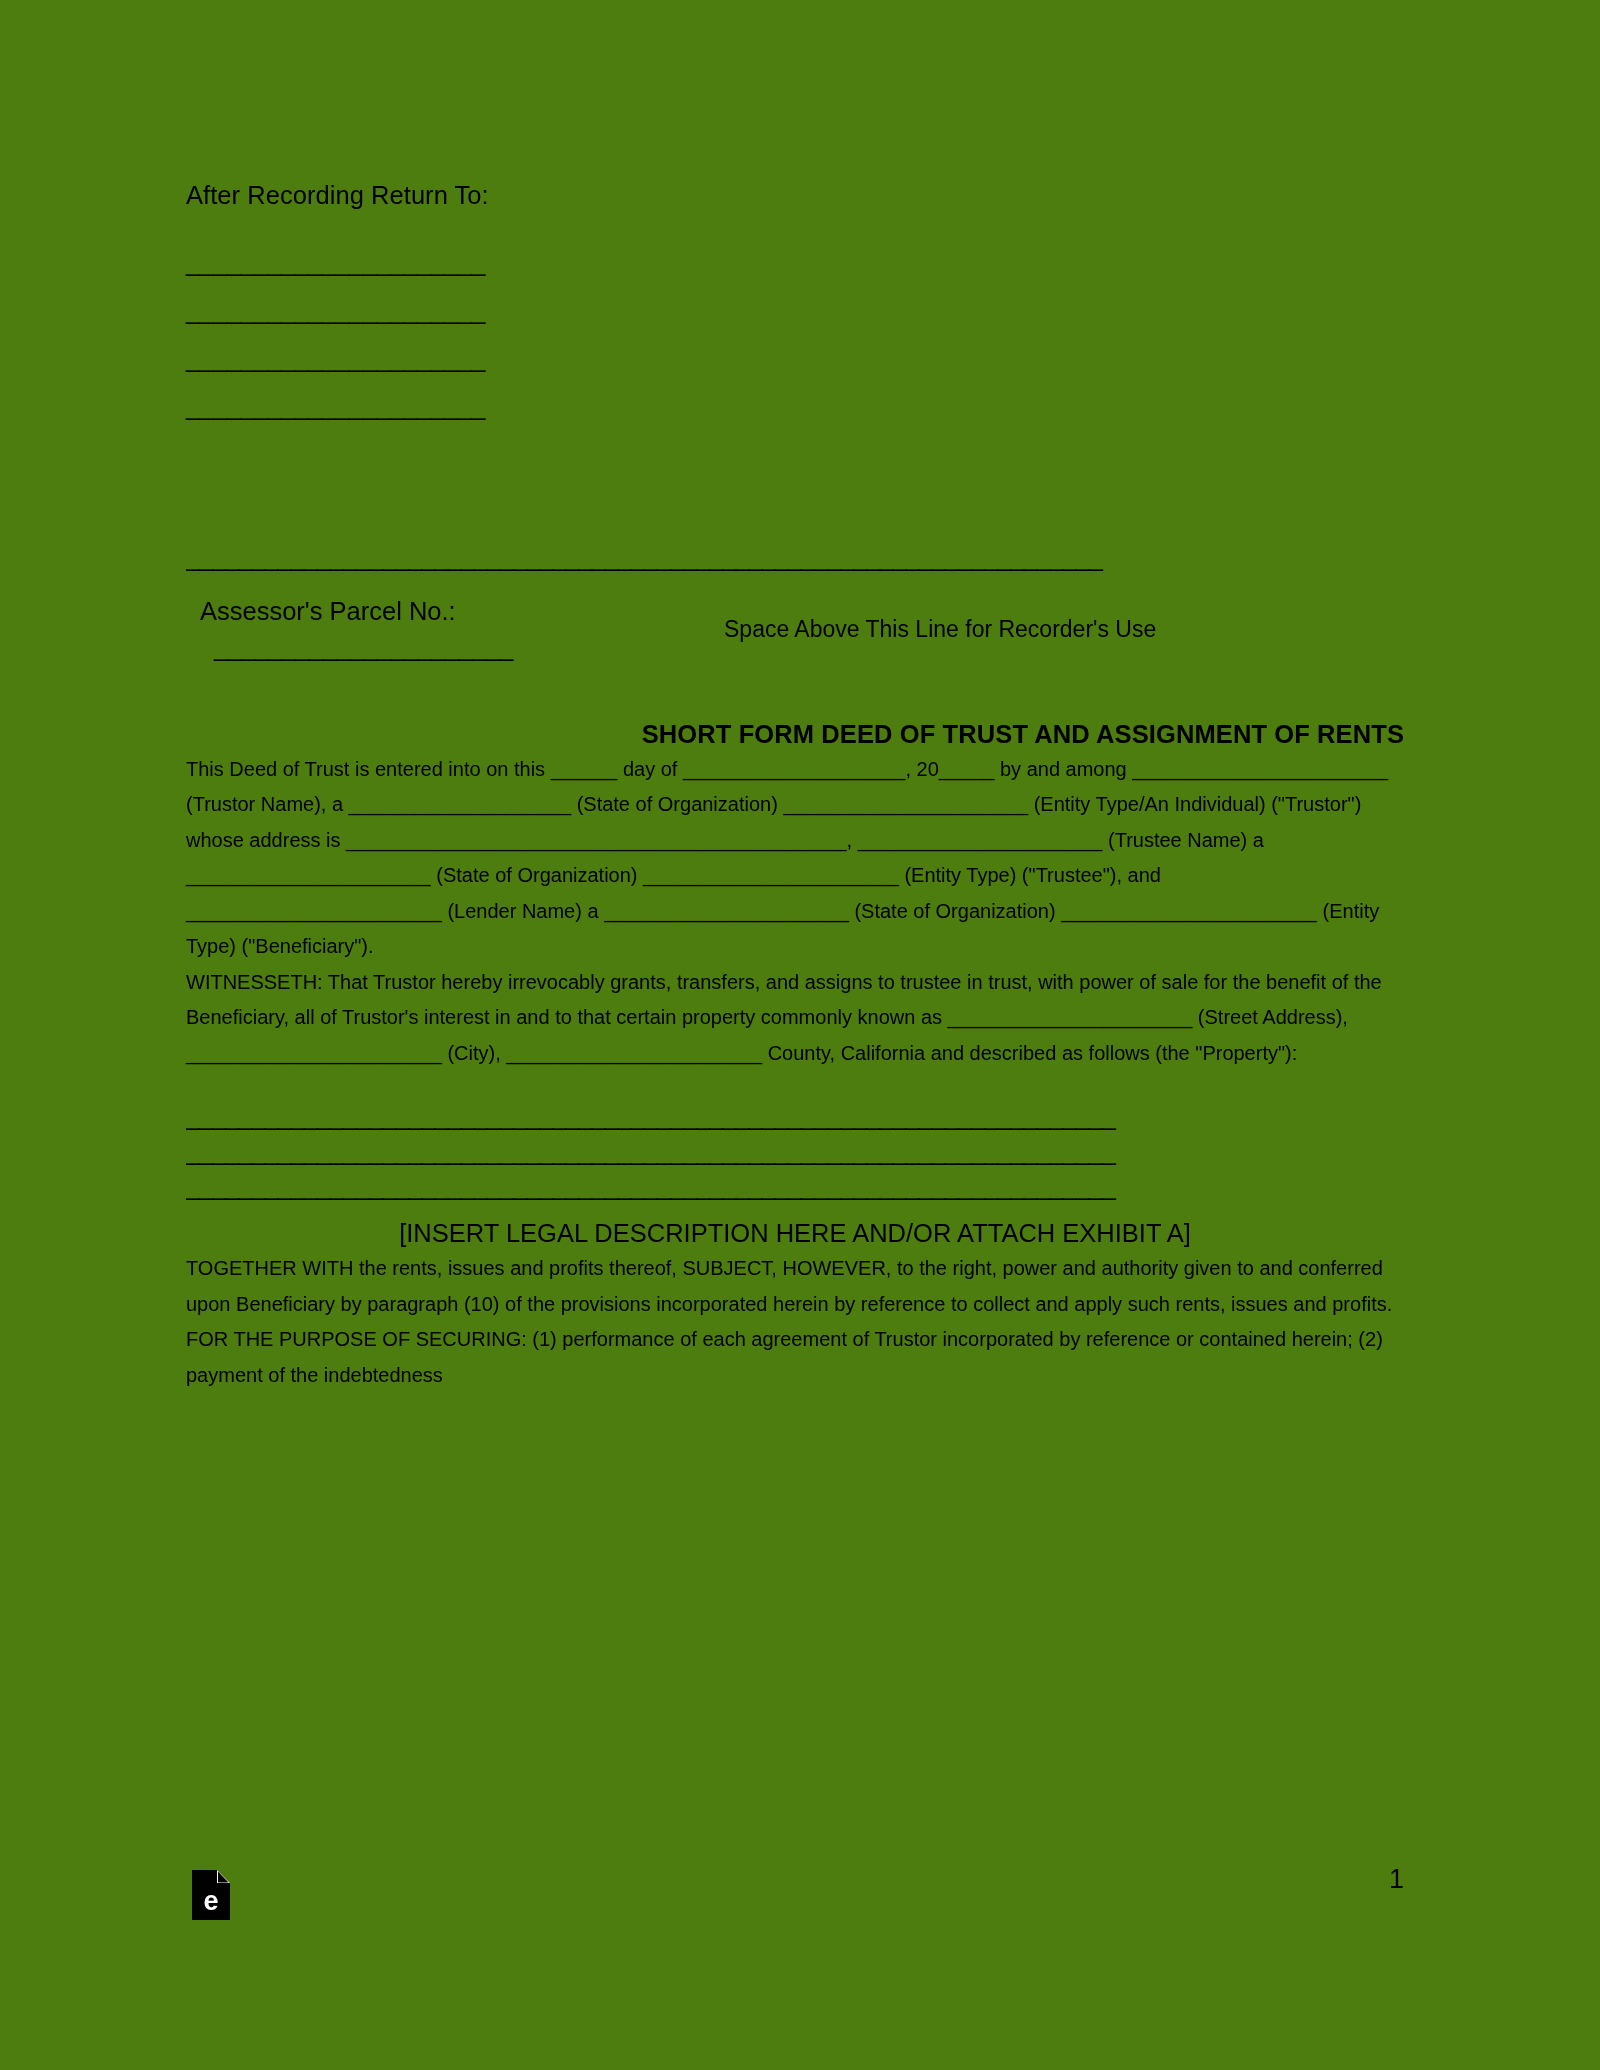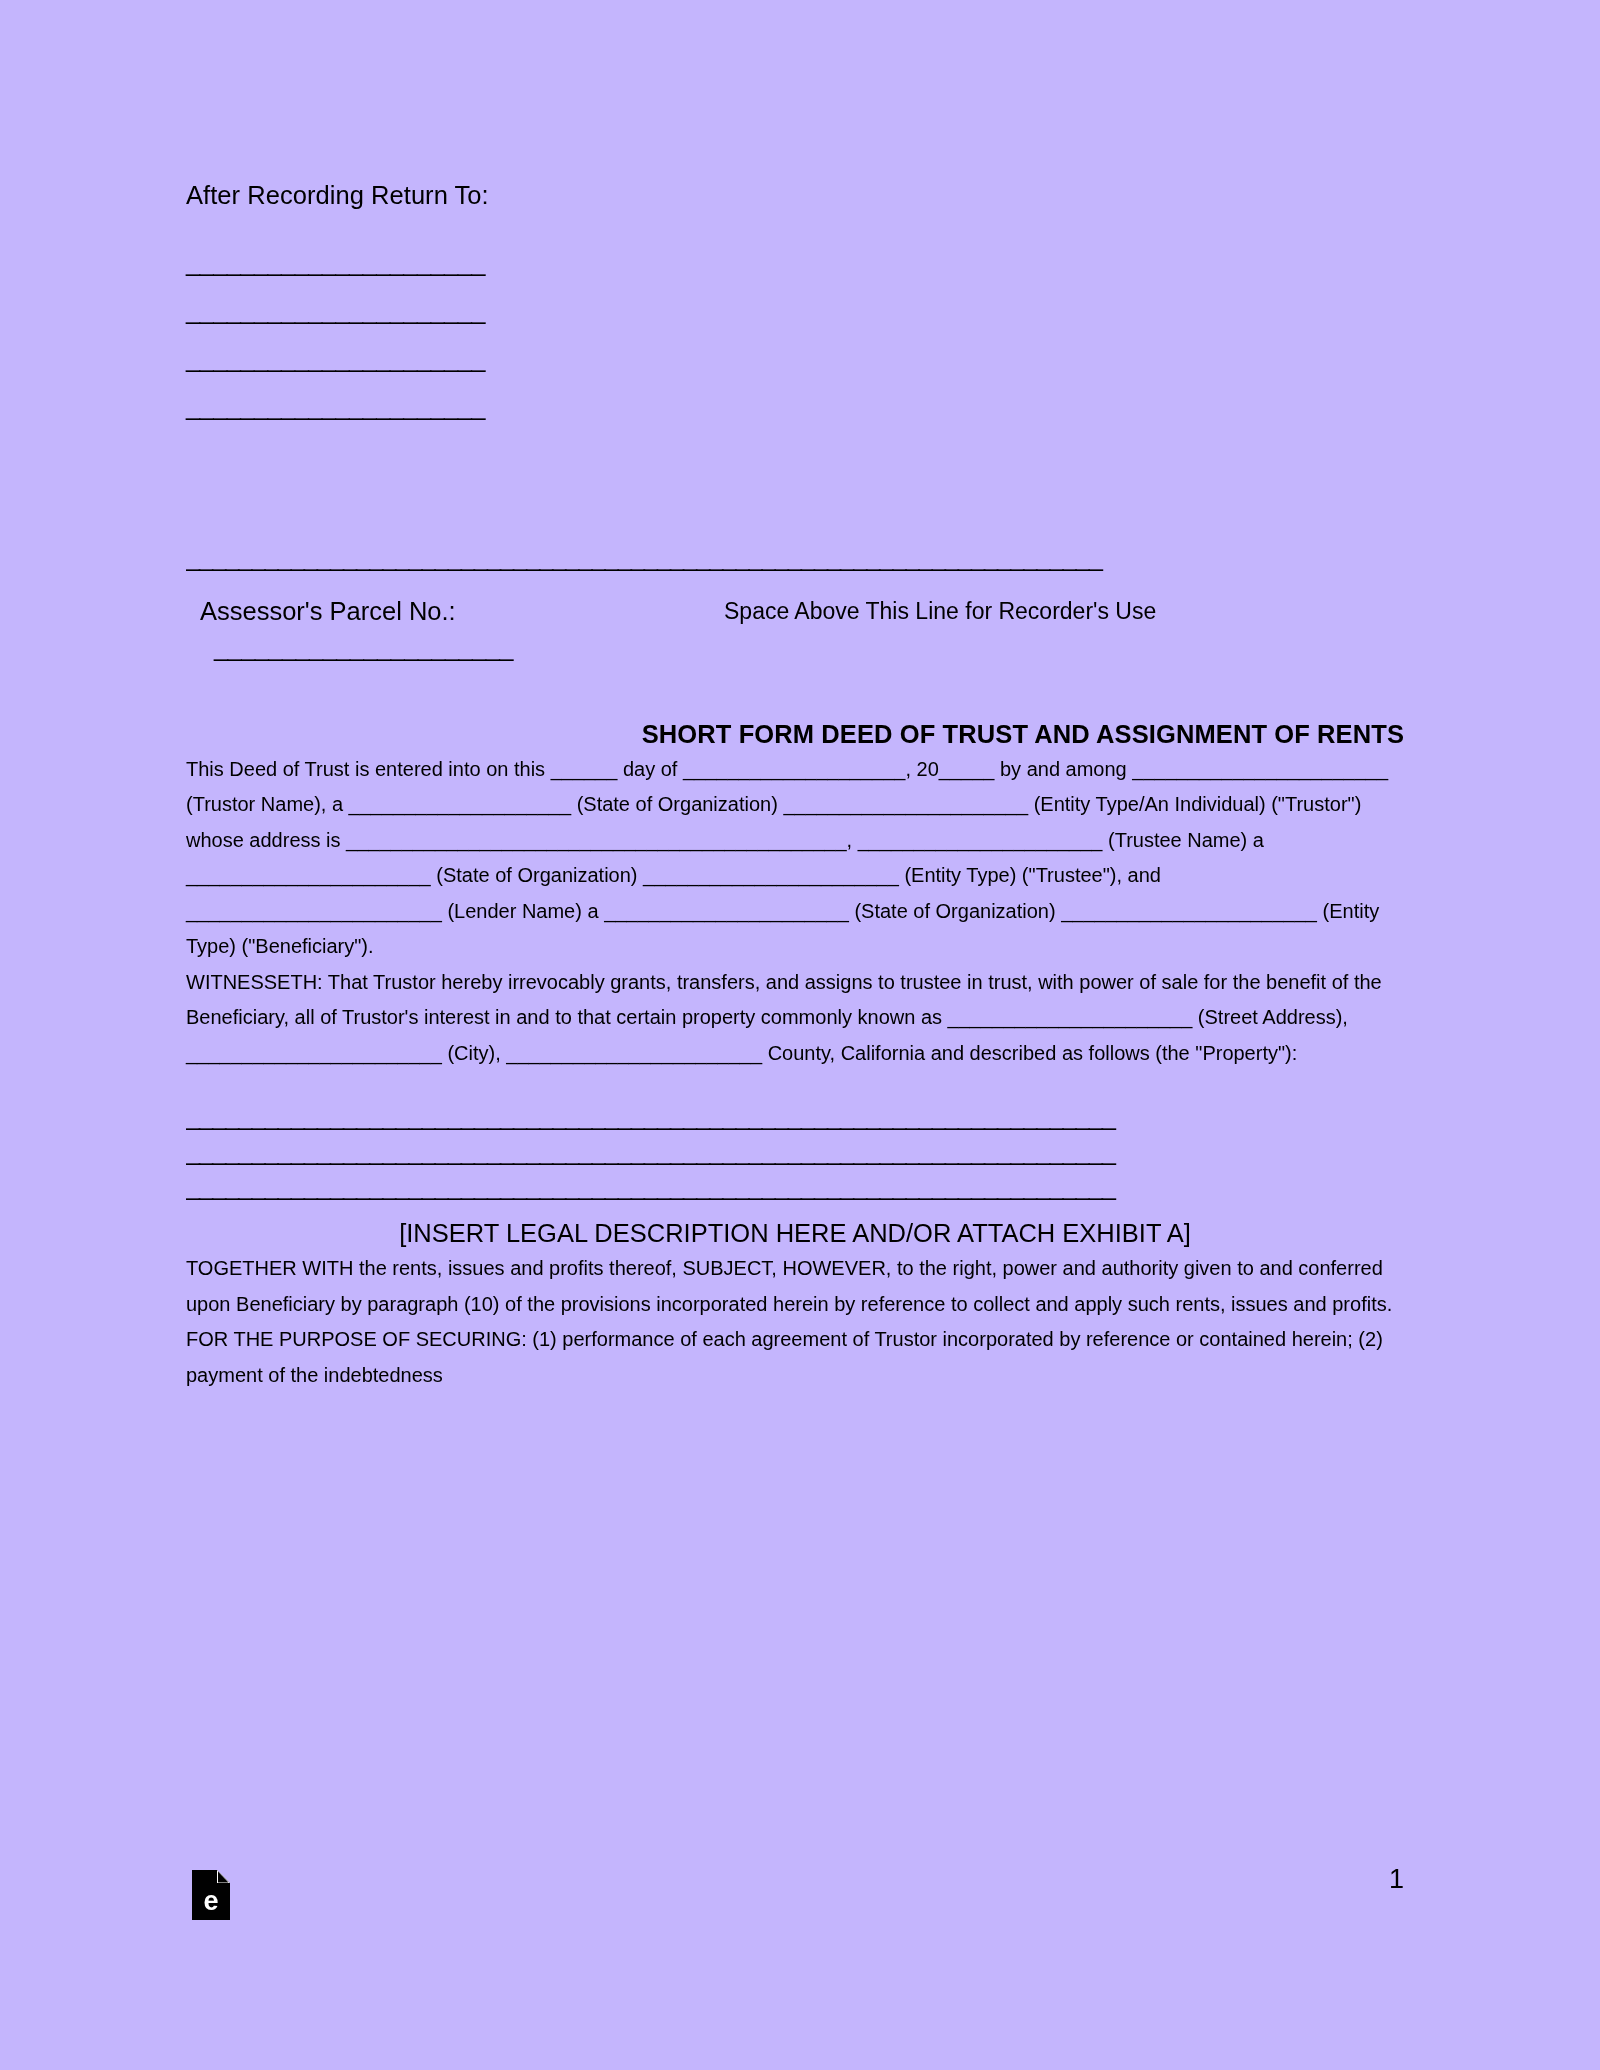--- a/index.html
+++ b/index.html
@@ -10,21 +10,21 @@
   }
   body {
     font-family: "Liberation Sans", sans-serif;
     color: #000000;
   }
   .page {
     position: relative;
     width: 1600px;
     height: 2070px;
     margin: 0 auto;
-    background: #c4b5fd;
+    background: #4d7c0f;
     box-sizing: border-box;
     padding: 0;
     overflow: hidden;
   }
   .content {
     position: absolute;
     left: 186px;
     top: 178px;
     width: 1218px;
   }
@@ -52,21 +52,21 @@
     font-size: 25.5px;
     line-height: 30px;
     letter-spacing: -1.1px;
     white-space: nowrap;
     overflow: hidden;
     width: 1220px;
   }
   .recorder-row {
     margin-top: 22px;
     display: flex;
-    align-items: flex-start;
+    align-items: center;
   }
   .recorder-left {
     width: 530px;
     padding-left: 14px;
     box-sizing: border-box;
   }
   .recorder-left .apn-label {
     font-size: 25.5px;
     line-height: 35px;
   }

